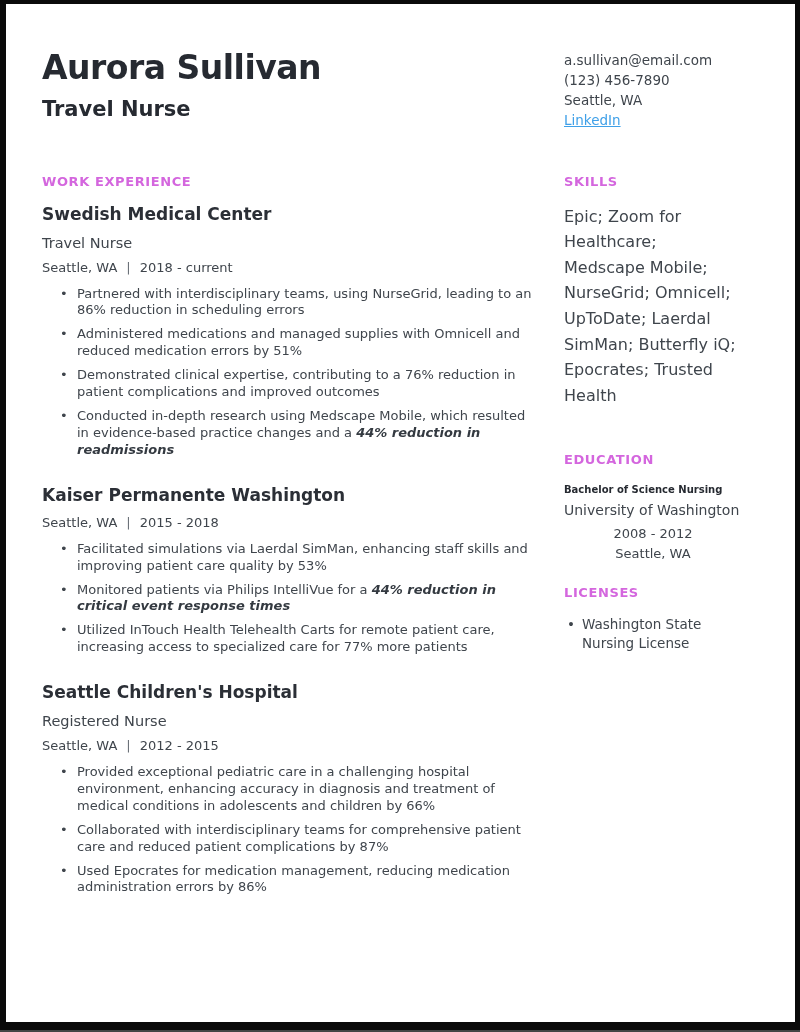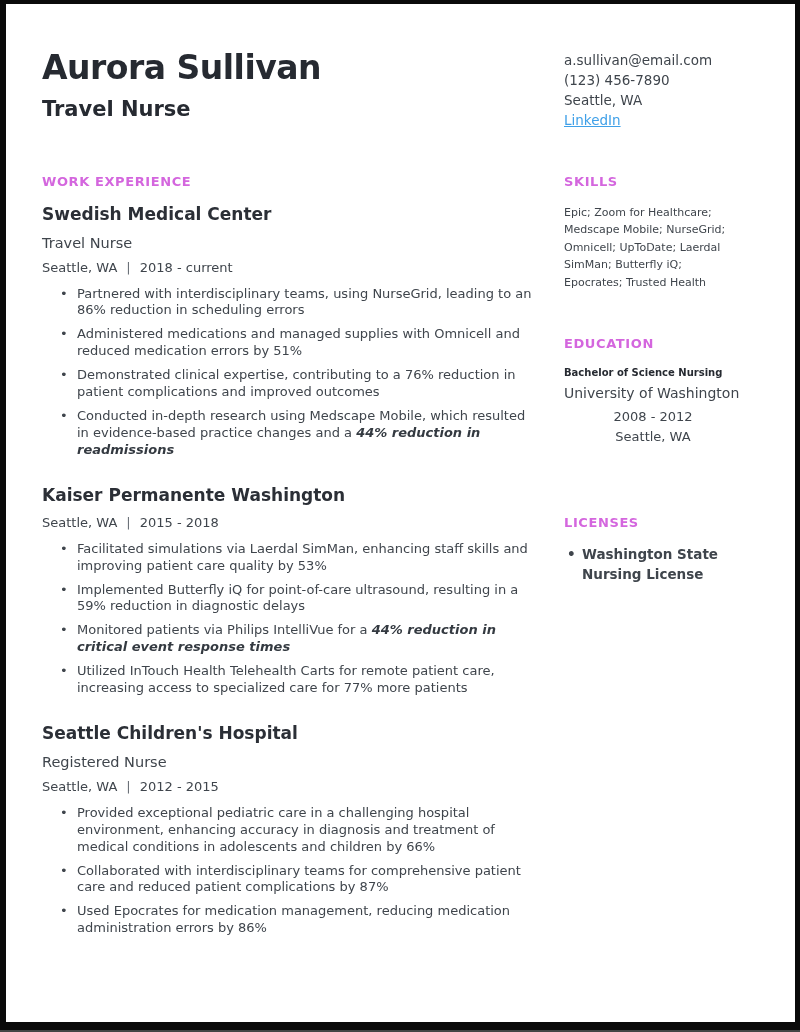--- a/index.html
+++ b/index.html
@@ -54,27 +54,27 @@
   .job-meta .sep{padding:0 9px;color:#6a7077;}
   ul.bullets{list-style:none;margin:0;padding:0 0 0 18px;}
   ul.bullets li{
     position:relative;padding-left:17px;margin-bottom:7px;
     font-size:13px;line-height:1.3;color:var(--body);
   }
   ul.bullets li::before{content:"•";position:absolute;left:0;top:0;color:var(--body);}
   .em{font-weight:700;font-style:italic;color:#343a41;}
   
   .sidebar{padding-right:4px;}
-  .skills-text{font-size:11px;line-height:1.6;margin:0;}
+  .skills-text{font-size:16px;line-height:1.6;margin:0;}
   .edu-section{margin-top:44px;}
   .edu-degree{font-size:10px;font-weight:700;color:var(--heading);line-height:1.5;margin:0 0 3px;}
   .edu-school{font-size:14px;line-height:1.5;margin:0 0 3px;}
   .edu-dates,.edu-location{font-size:13px;line-height:1.55;margin:0;text-align:center;}
-  .lic-section{margin-top:68px;}
-  ul.side-bullets{list-style:none;margin:0;padding:0 0 0 3px;font-weight:bold;}
+  .lic-section{margin-top:21px;}
+  ul.side-bullets{list-style:none;margin:0;padding:0 0 0 3px;}
   ul.side-bullets li{
     position:relative;padding-left:15px;
     font-size:13.5px;line-height:1.45;color:var(--body);
   }
   ul.side-bullets li::before{content:"•";position:absolute;left:0;top:0;}
 </style>
 </head>
 <body>
 
 <div class="page">
@@ -105,21 +105,20 @@
               <li><span>Administered medications and managed supplies with Omnicell and reduced medication errors by 51%</span></li>
               <li><span>Demonstrated clinical expertise, contributing to a 76% reduction in patient complications and improved outcomes</span></li>
               <li><span>Conducted in-depth research using Medscape Mobile, which resulted in evidence-based practice changes and a </span><span class="em">44% reduction in readmissions</span></li>
             </ul>
           </article>
           <article class="job-entry">
             <h3 class="company">Kaiser Permanente Washington</h3>
             <div class="job-meta"><span>Seattle, WA</span><span class="sep">|</span><span>2015 - 2018</span></div>
             <ul class="bullets">
               <li><span>Facilitated simulations via Laerdal SimMan, enhancing staff skills and improving patient care quality by 53%</span></li>
-              <li><span>Implemented Butterfly iQ for point-of-care ultrasound, resulting in a 59% reduction in diagnostic delays</span></li>
               <li><span>Monitored patients via Philips IntelliVue for a </span><span class="em">44% reduction in critical event response times</span></li>
               <li><span>Utilized InTouch Health Telehealth Carts for remote patient care, increasing access to specialized care for 77% more patients</span></li>
             </ul>
           </article>
           <article class="job-entry">
             <h3 class="company">Seattle Children's Hospital</h3>
             <div class="job-role">Registered Nurse</div>
             <div class="job-meta"><span>Seattle, WA</span><span class="sep">|</span><span>2012 - 2015</span></div>
             <ul class="bullets">
               <li><span>Provided exceptional pediatric care in a challenging hospital environment, enhancing accuracy in diagnosis and treatment of medical conditions in adolescents and children by 66%</span></li>

